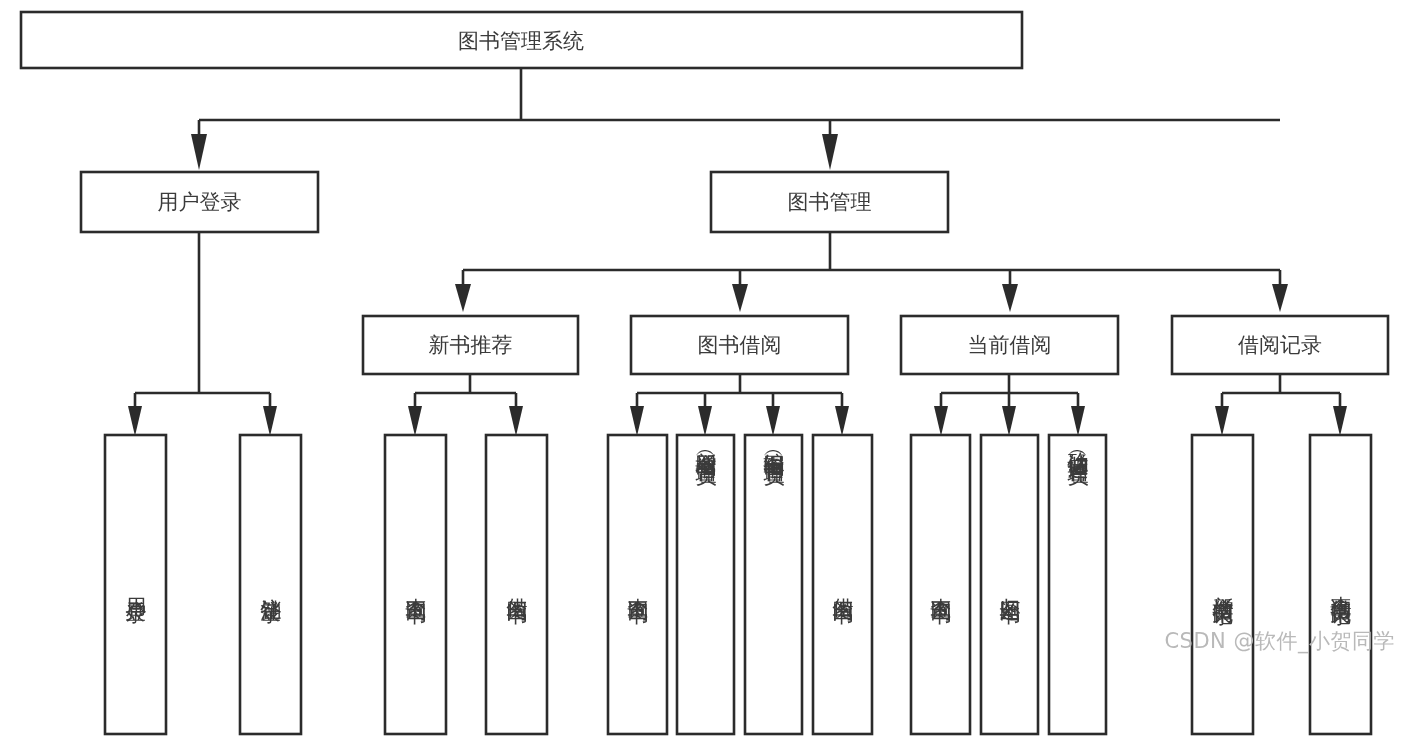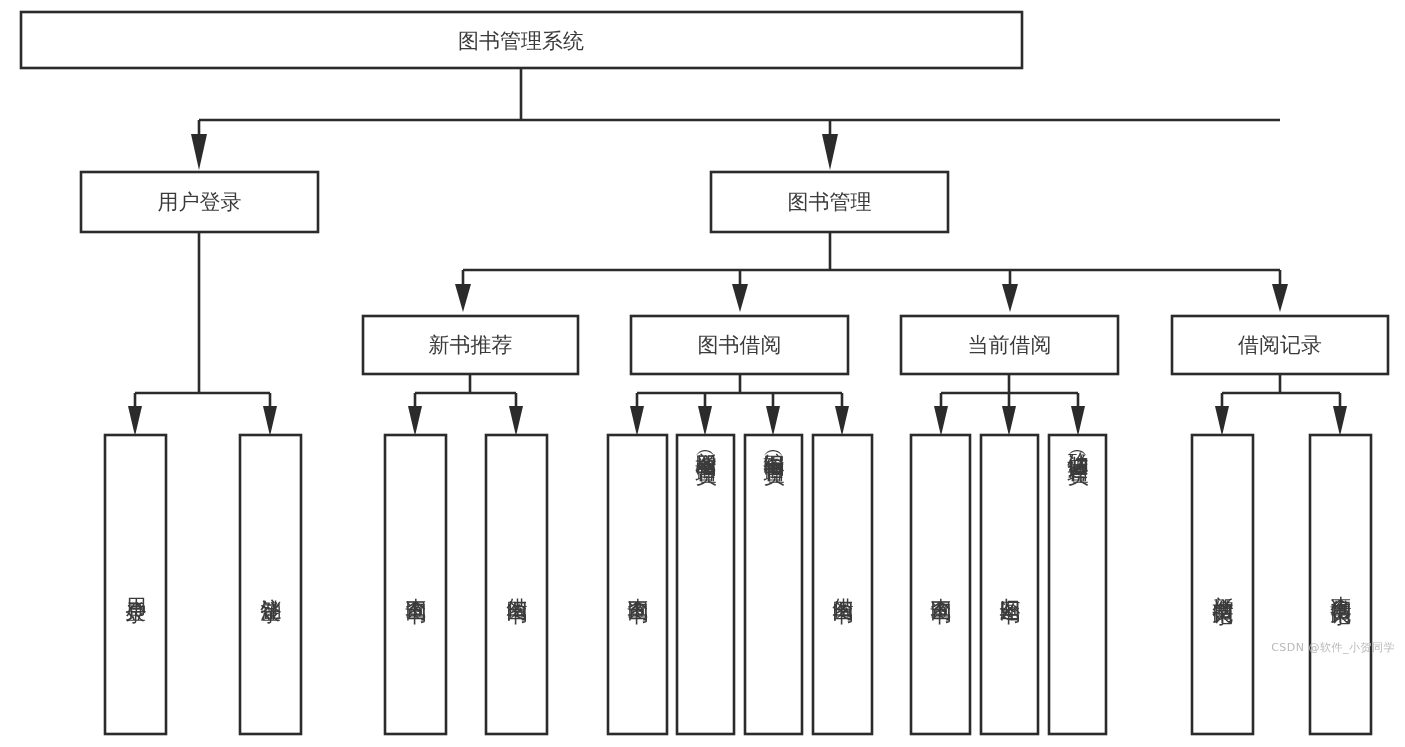--- a/index.html
+++ b/index.html
@@ -64,21 +64,21 @@
     display: flex;
     align-items: center;
     justify-content: center;
     pointer-events: none;
   }
   .watermark {
     position: absolute;
     right: 10px;
     bottom: 4px;
     font-family: "DejaVu Sans", "Liberation Sans", sans-serif;
-    font-size: 11px;
+    font-size: 21px;
     color: #b9b9b9;
     white-space: nowrap;
     letter-spacing: 0.5px;
   }
 </style>
 </head>
 <body>
 
 <div id="diagram-root">
 

